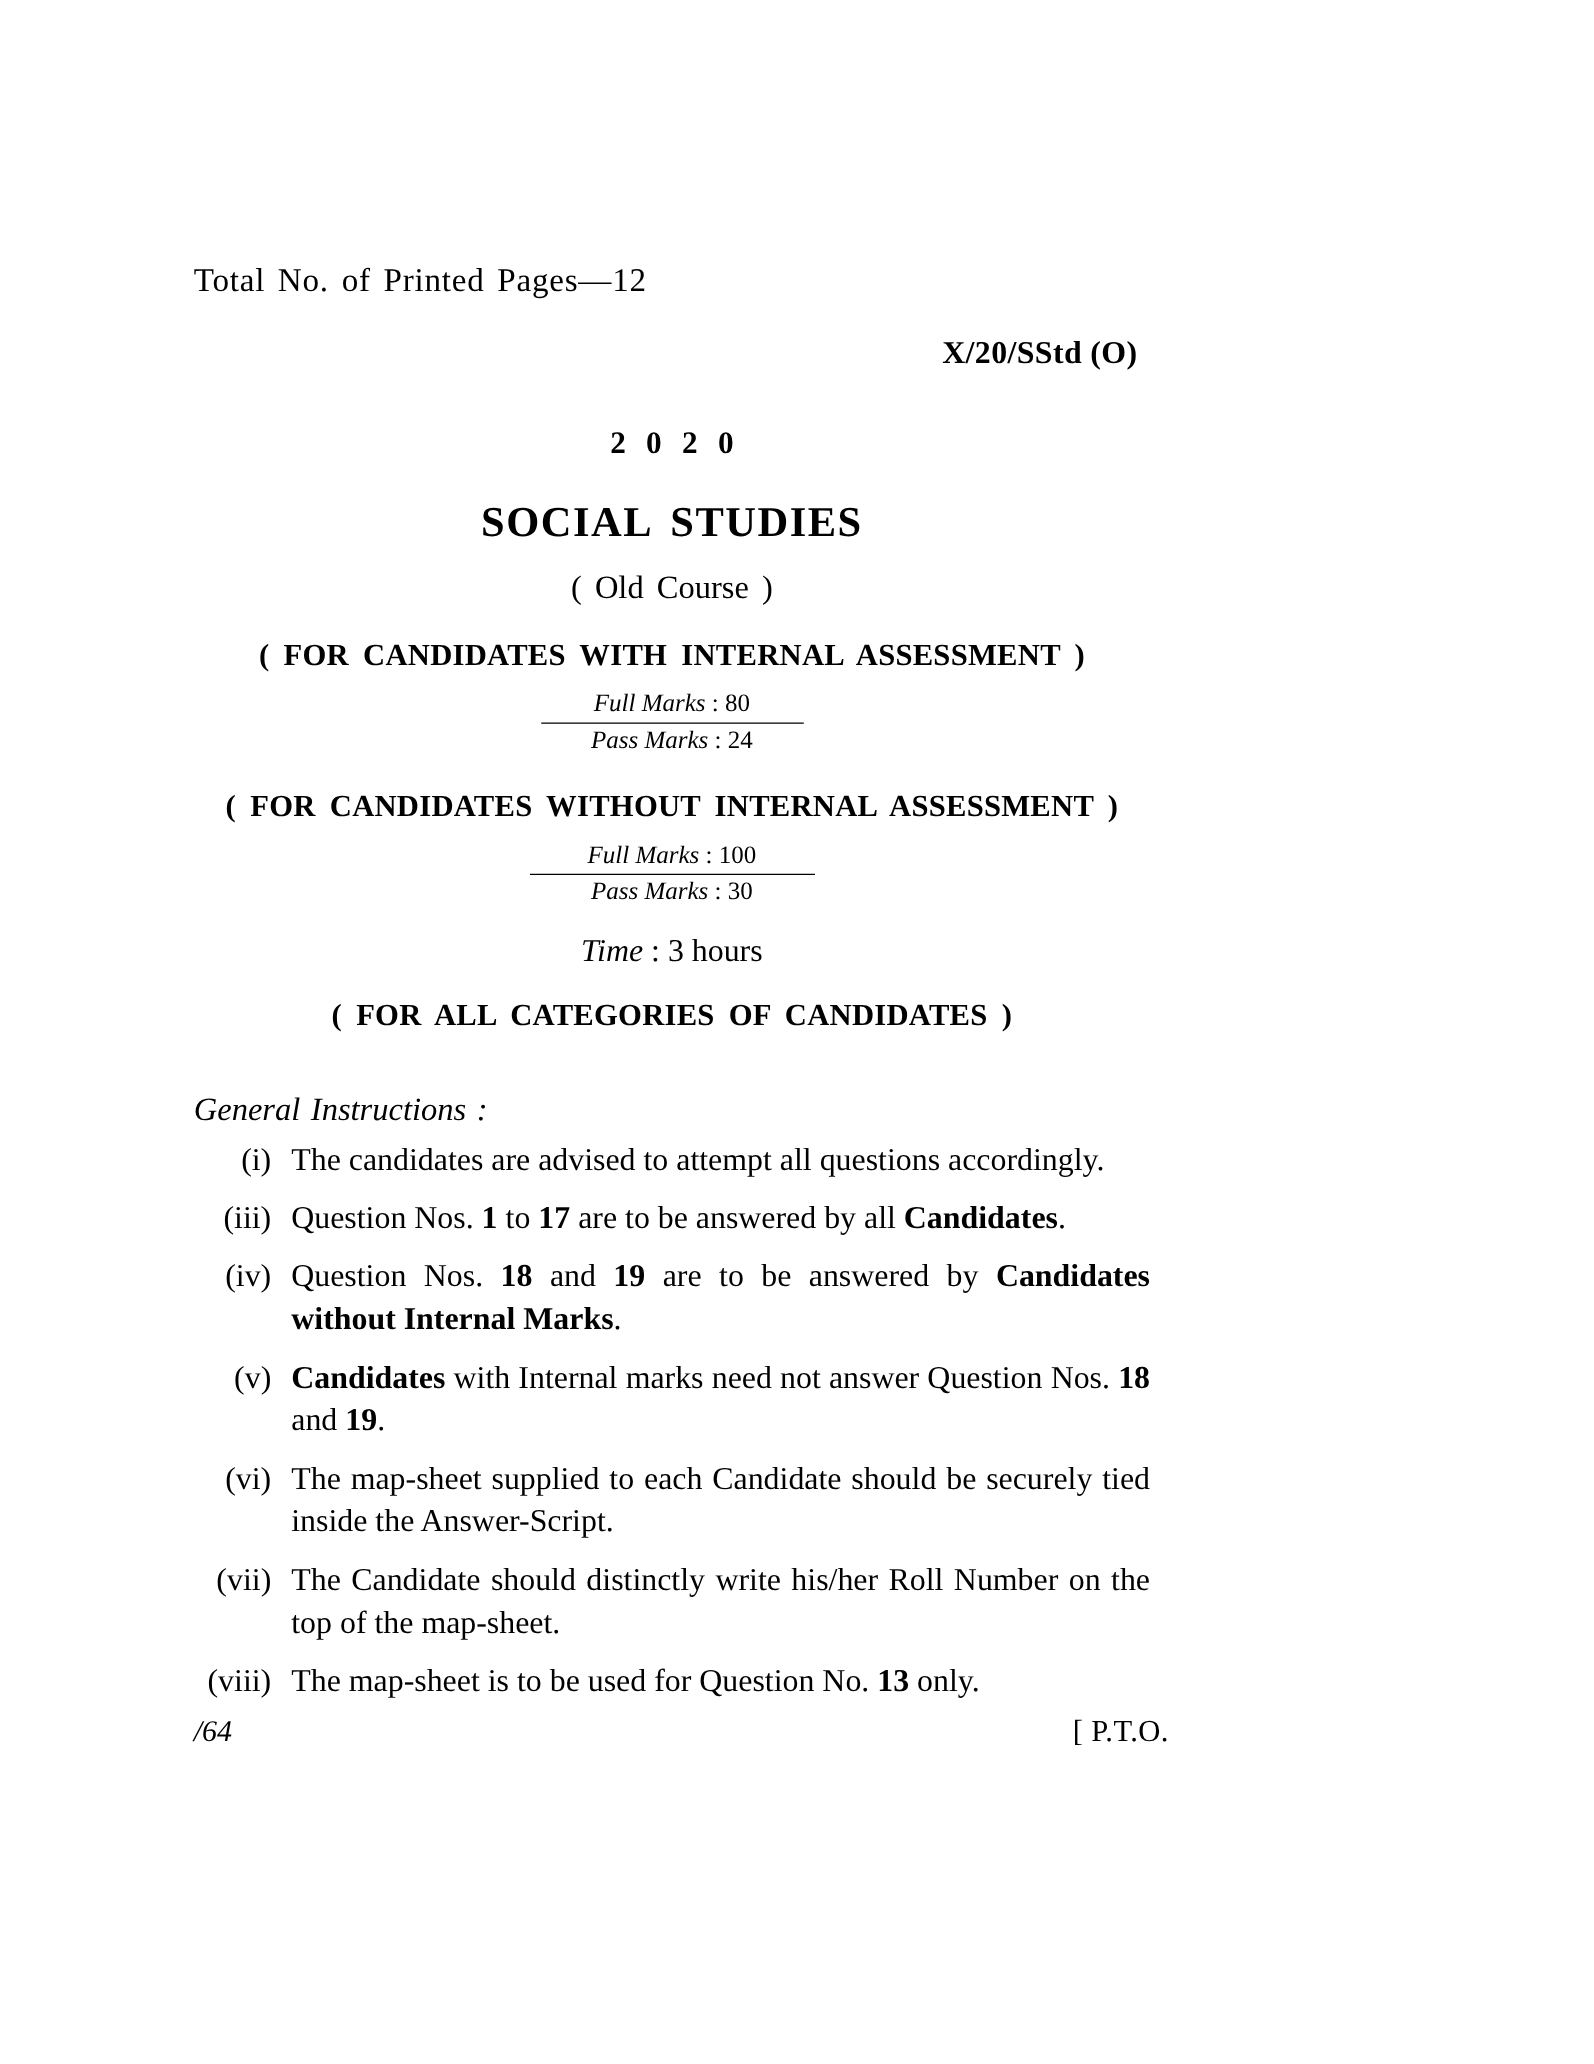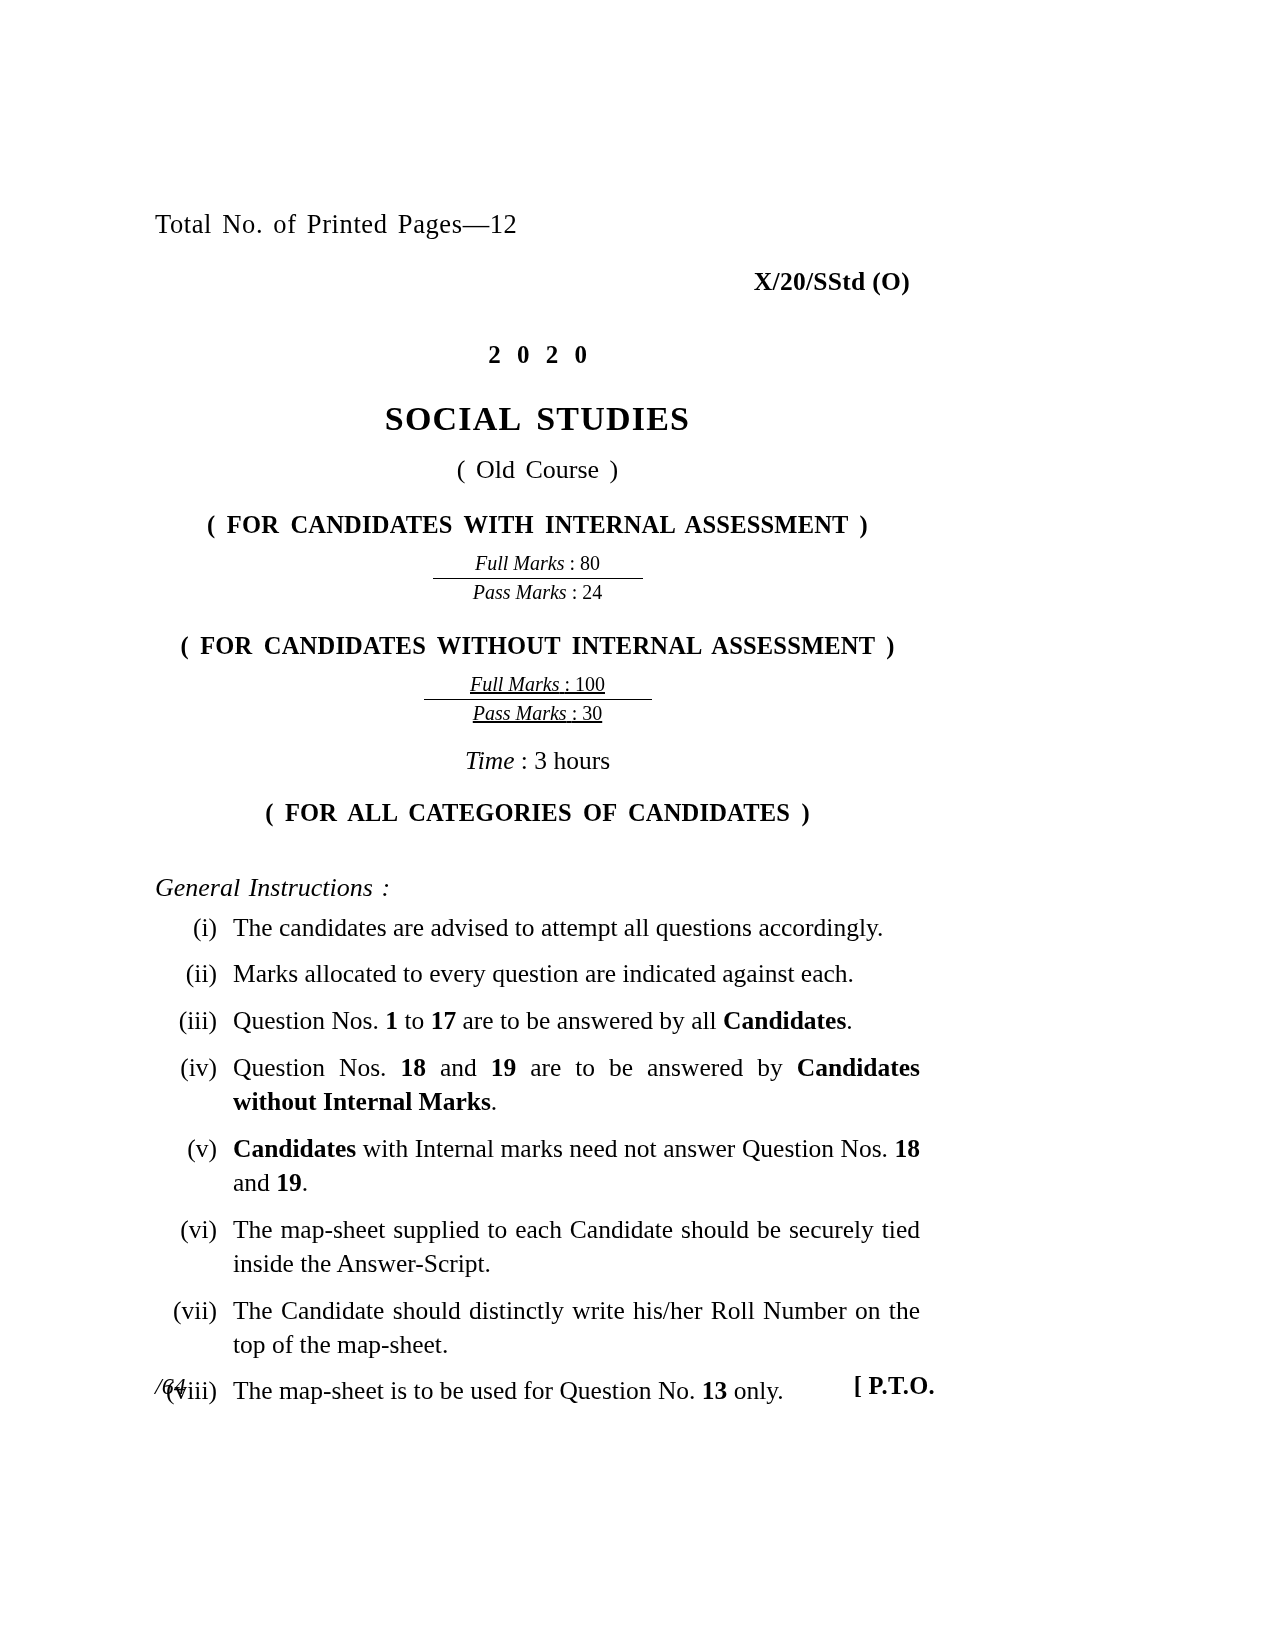--- a/index.html
+++ b/index.html
@@ -82,21 +82,21 @@
     letter-spacing: 0.2px;
     word-spacing: 5px;
     white-space: nowrap;
   }
 
   .marks-block {
     margin: 0 auto;
     width: 210px;
     text-align: center;
   }
-  .marks-block.wide { width: 228px; text-decoration: underline; }
+  .marks-block.wide { width: 228px; }
 
   .marks-line {
     font-size: 20px;
     line-height: 1.38;
     white-space: nowrap;
   }
   .marks-line .lbl {
     font-style: italic;
   }
   .marks-rule {
@@ -175,21 +175,20 @@
   }
   .footer-left {
     font-weight: normal;
     font-style: italic;
     font-size: 24px;
   }
   .footer-right {
     font-size: 24.5px;
     letter-spacing: 0.3px;
     padding-right: 10px;
-    font-weight: bold;
   }
 </style>
 </head>
 <body>
 
 <div class="page">
 
   <div class="content">
 
     <div class="printed-pages">Total No. of Printed Pages—12</div>
@@ -238,24 +237,20 @@
     <div class="all-cat">( FOR ALL CATEGORIES OF CANDIDATES )</div>
 
     <div class="gen-instr">General Instructions :</div>
 
     <div class="instr-list" id="instr-list">
         <div class="instr-item">
           <div class="instr-num">(i)</div>
           <div class="instr-text"><span>The candidates are advised to attempt all questions accordingly.</span></div>
         </div>
         <div class="instr-item">
-          <div class="instr-num">(ii)</div>
-          <div class="instr-text"><span>Marks allocated to every question are indicated against each.</span></div>
-        </div>
-        <div class="instr-item">
           <div class="instr-num">(iii)</div>
           <div class="instr-text"><span>Question Nos. </span><b>1</b><span> to </span><b>17</b><span> are to be answered by all </span><b>Candidates</b><span>.</span></div>
         </div>
         <div class="instr-item">
           <div class="instr-num">(iv)</div>
           <div class="instr-text"><span>Question Nos. </span><b>18</b><span> and </span><b>19</b><span> are to be answered by </span><b>Candidates without Internal Marks</b><span>.</span></div>
         </div>
         <div class="instr-item">
           <div class="instr-num">(v)</div>
           <div class="instr-text"><b>Candidates</b><span> with Internal marks need not answer Question Nos. </span><b>18</b><span> and </span><b>19</b><span>.</span></div>

